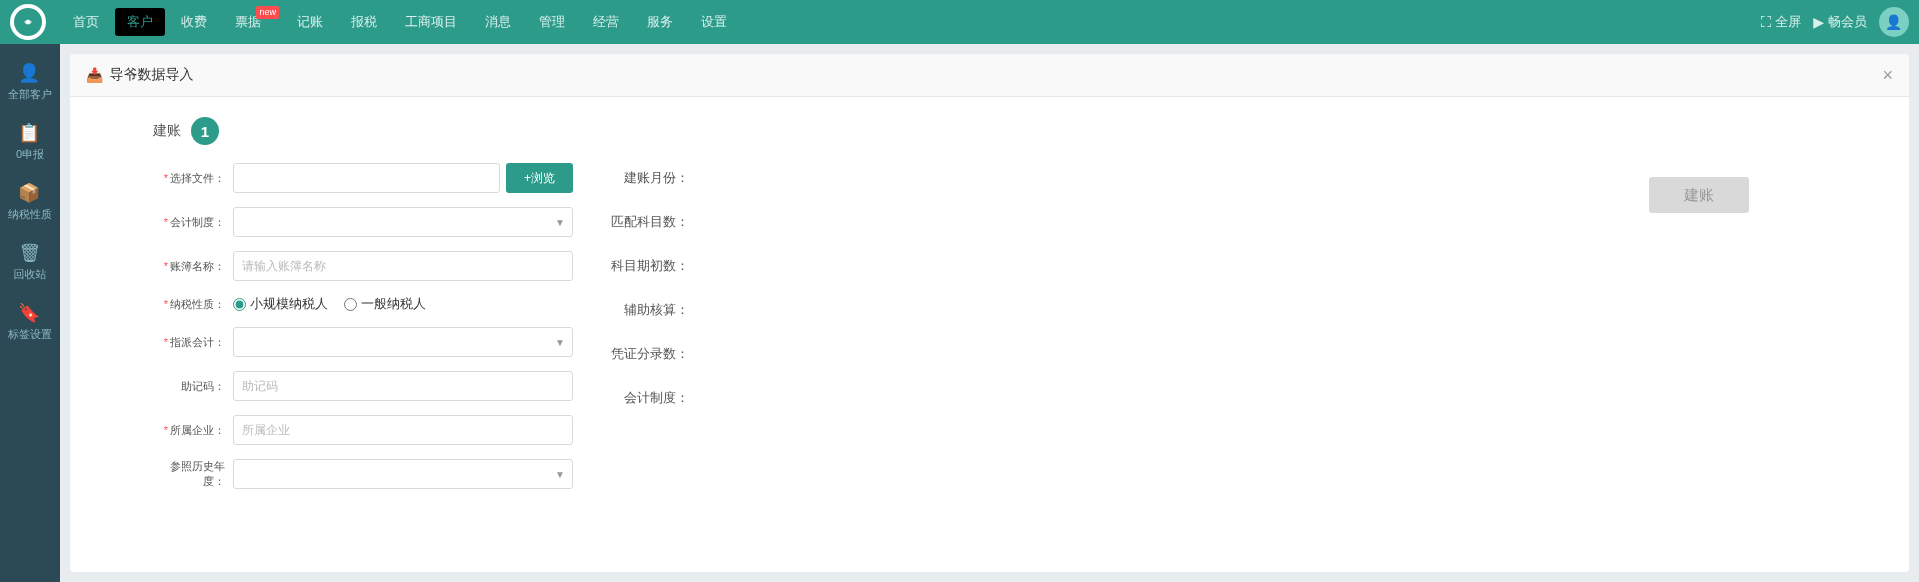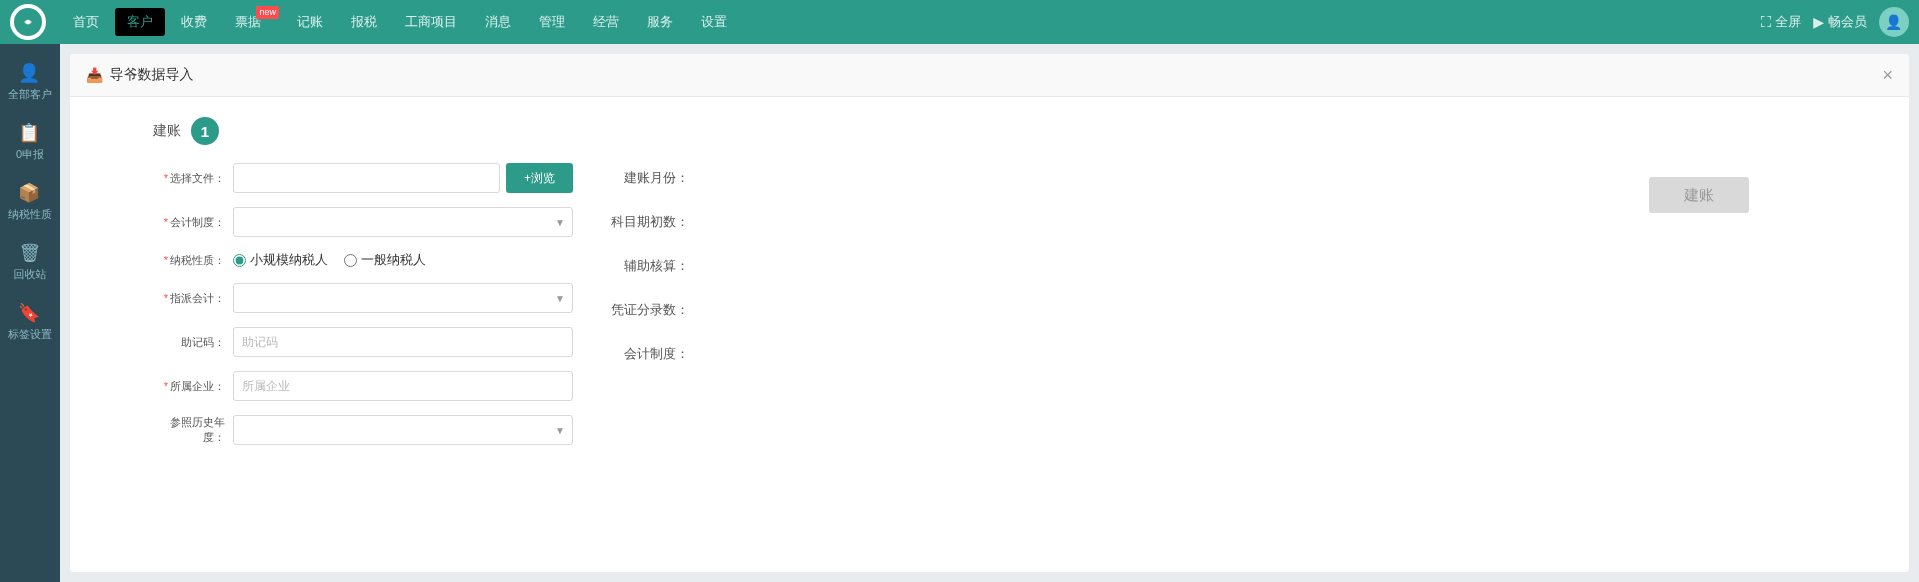--- a/index.html
+++ b/index.html
@@ -386,20 +386,26 @@
             <span class="required">*</span><span>会计制度：</span>
           </div>
           <div class="select-wrapper">
             <select>
               <option value=""></option>
             </select>
             <span class="select-arrow">▼</span>
           </div>
         </div>
 
+        <div class="form-row">
+          <div class="form-label">
+            <span class="required">*</span><span>账簿名称：</span>
+          </div>
+          <input type="text" class="form-control" placeholder="请输入账簿名称" style="">
+        </div>
 
         <div class="form-row">
           <div class="form-label">
             <span class="required">*</span><span>纳税性质：</span>
           </div>
           <div class="radio-group">
             <label class="radio-item">
               <input type="radio" name="tax_type" value="small" checked="" style="">
               <span>小规模纳税人</span>
             </label>
@@ -448,20 +454,24 @@
           </div>
         </div>
       </div>
 
       <div class="info-section" style="position:relative;">
         <div class="info-row">
           <div class="info-label">建账月份：</div>
           <div class="info-value"></div>
         </div>
         <div class="info-row">
+          <div class="info-label">匹配科目数：</div>
+          <div class="info-value"></div>
+        </div>
+        <div class="info-row">
           <div class="info-label">科目期初数：</div>
           <div class="info-value"></div>
         </div>
 
         <div style="position:absolute; right:120px; top:60px;">
           <button class="btn-build" style="width:100px; height:36px; background:#d9d9d9; color:#999; border:none; border-radius:3px; font-size:15px; cursor:not-allowed;">建账</button>
         </div>
 
         <div class="info-row">
           <div class="info-label">辅助核算：</div>

